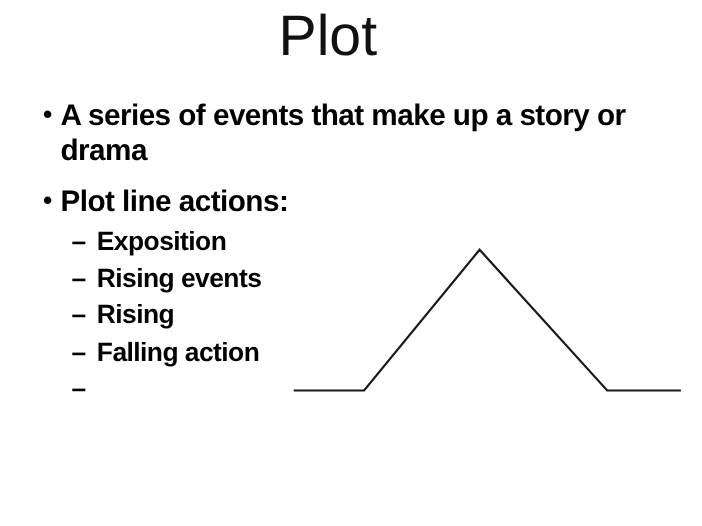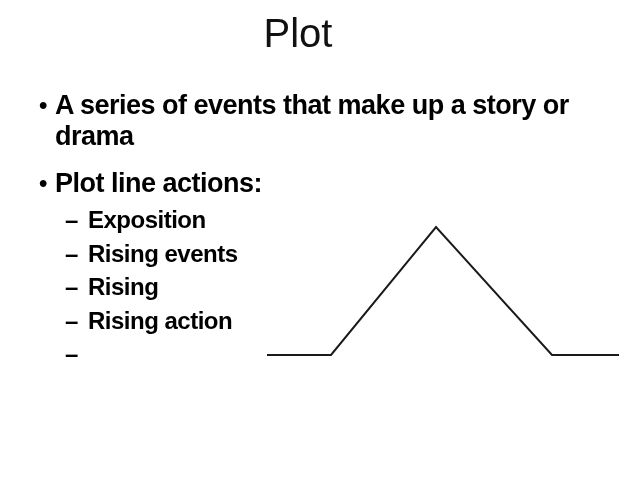--- a/index.html
+++ b/index.html
@@ -15,21 +15,21 @@
     overflow: hidden;
     font-family: "Liberation Sans", sans-serif;
     color: #000000;
   }
   .title {
     position: absolute;
     left: 0;
     top: 2px;
     width: 596px;
     text-align: center;
-    font-size: 40px;
+    font-size: 52px;
     font-weight: 400;
     line-height: 62px;
     color: #111111;
     letter-spacing: 0px;
   }
   .bullet-list {
     position: absolute;
     left: 28px;
     top: 90px;
     width: 580px;
@@ -112,21 +112,21 @@
     <li>
       <span class="marker">–</span>
       <span>Rising events</span>
     </li>
     <li>
       <span class="marker">–</span>
       <span>Rising</span>
     </li>
     <li>
       <span class="marker">–</span>
-      <span>Rising action</span>
+      <span>Falling action</span>
     </li>
     <li>
       <span class="marker">–</span>
     </li>
   </ul>
 
   <svg class="diagram" viewBox="0 0 638 478" xmlns="http://www.w3.org/2000/svg">
     <polyline id="plot-polyline" fill="none" stroke-width="2" stroke-linejoin="miter" stroke-linecap="butt" points="267,355 331,355 436,227 552,355 619,355" stroke="#1a1a1a"></polyline>
   </svg>
 

